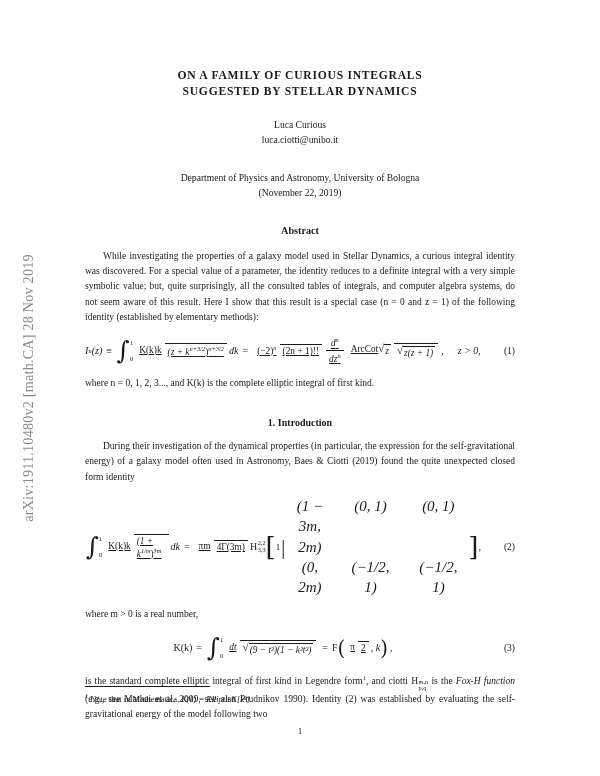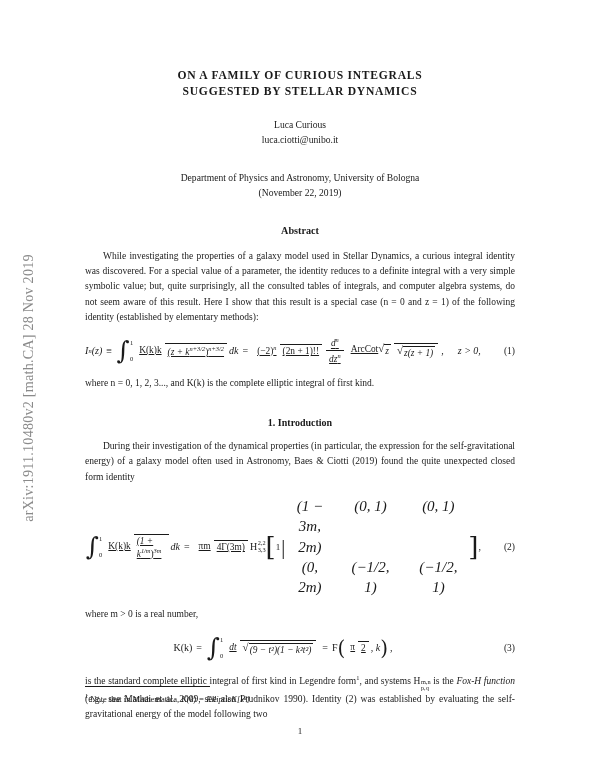--- a/index.html
+++ b/index.html
@@ -401,21 +401,21 @@
         <span class="den">2</span>
       </span>
       <span>,&nbsp;</span>
         <span class="mi">k</span>
       <span class="paren-big">)</span>
       <span style="margin-left:2px;">,</span>
     </div>
     <div class="eq-num">(3)</div>
   </div>
 
-  <p class="body-text noindent" style="margin-top:10px;"><span>is the standard complete elliptic integral of first kind in Legendre form</span><sup class="s">1</sup><span>, and systems H</span><span class="foxh" style="vertical-align:baseline;">
+  <p class="body-text noindent" style="margin-top:10px;"><span>is the standard complete elliptic integral of first kind in Legendre form</span><sup class="s">1</sup><span>, and ciotti H</span><span class="foxh" style="vertical-align:baseline;">
         <span class="foxh-idx">
           <span>m,n</span>
           <span>p,q</span>
         </span>
       </span> <span>is the </span><em>Fox-H function</em><span> (e.g., see Mathai et al.  2009, see also Prudnikov 1990).  Identity (2) was established by evaluating the self-gravitational energy of the model following two</span></p>
 
   <hr class="footnote-rule">
   <div class="footnote"><sup class="s">1</sup> <span>Note that in Mathematica, </span><span class="mi">K(k) = EllipticK[k²]</span><span>.</span></div>
 
   <div class="page-number">1</div>

